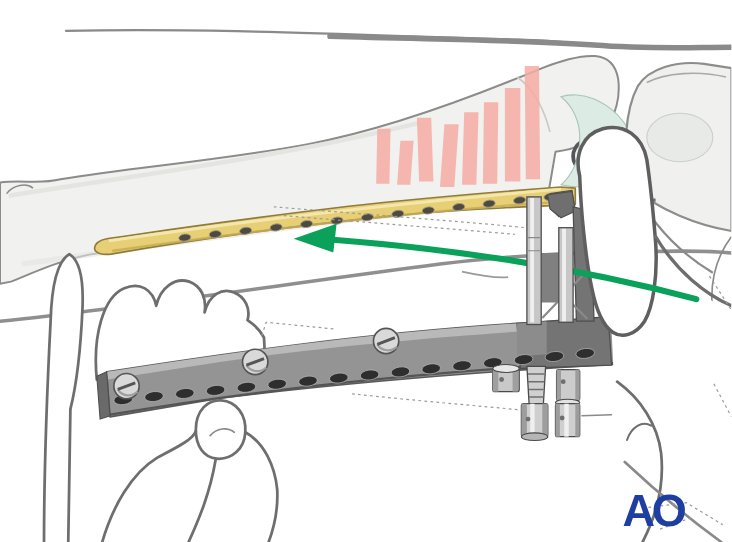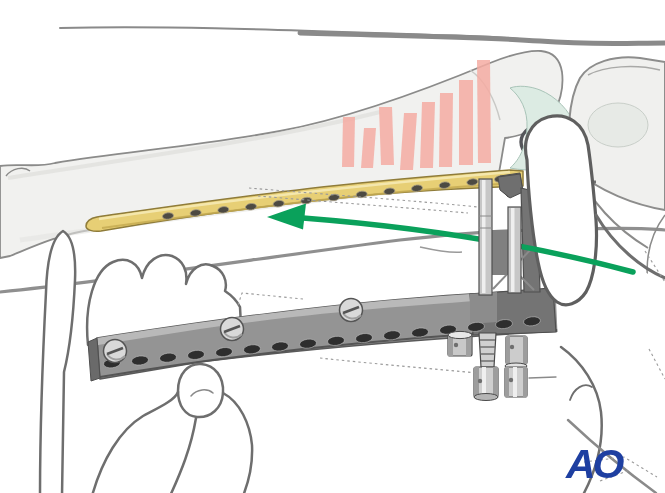--- a/index.html
+++ b/index.html
@@ -1,16 +1,16 @@
 <!DOCTYPE html>
 <html><head>
 <meta charset="utf-8">
 <style>
   html,body{margin:0;padding:0;background:#ffffff;}
-  .fig-wrap{width:665px;height:493px;position:relative;overflow:hidden;background:#fff;font-style:italic;}
+  .fig-wrap{width:665px;height:493px;position:relative;overflow:hidden;background:#fff;}
   svg{display:block;}
   .ao-text{font-family:"Liberation Sans",sans-serif;font-weight:bold;font-size:41px;letter-spacing:-3px;}
 </style>
 </head>
 <body>
 
 <div class="fig-wrap">
 <svg id="fig" width="665" height="493" viewBox="0 0 665 493">
 
   <g>

